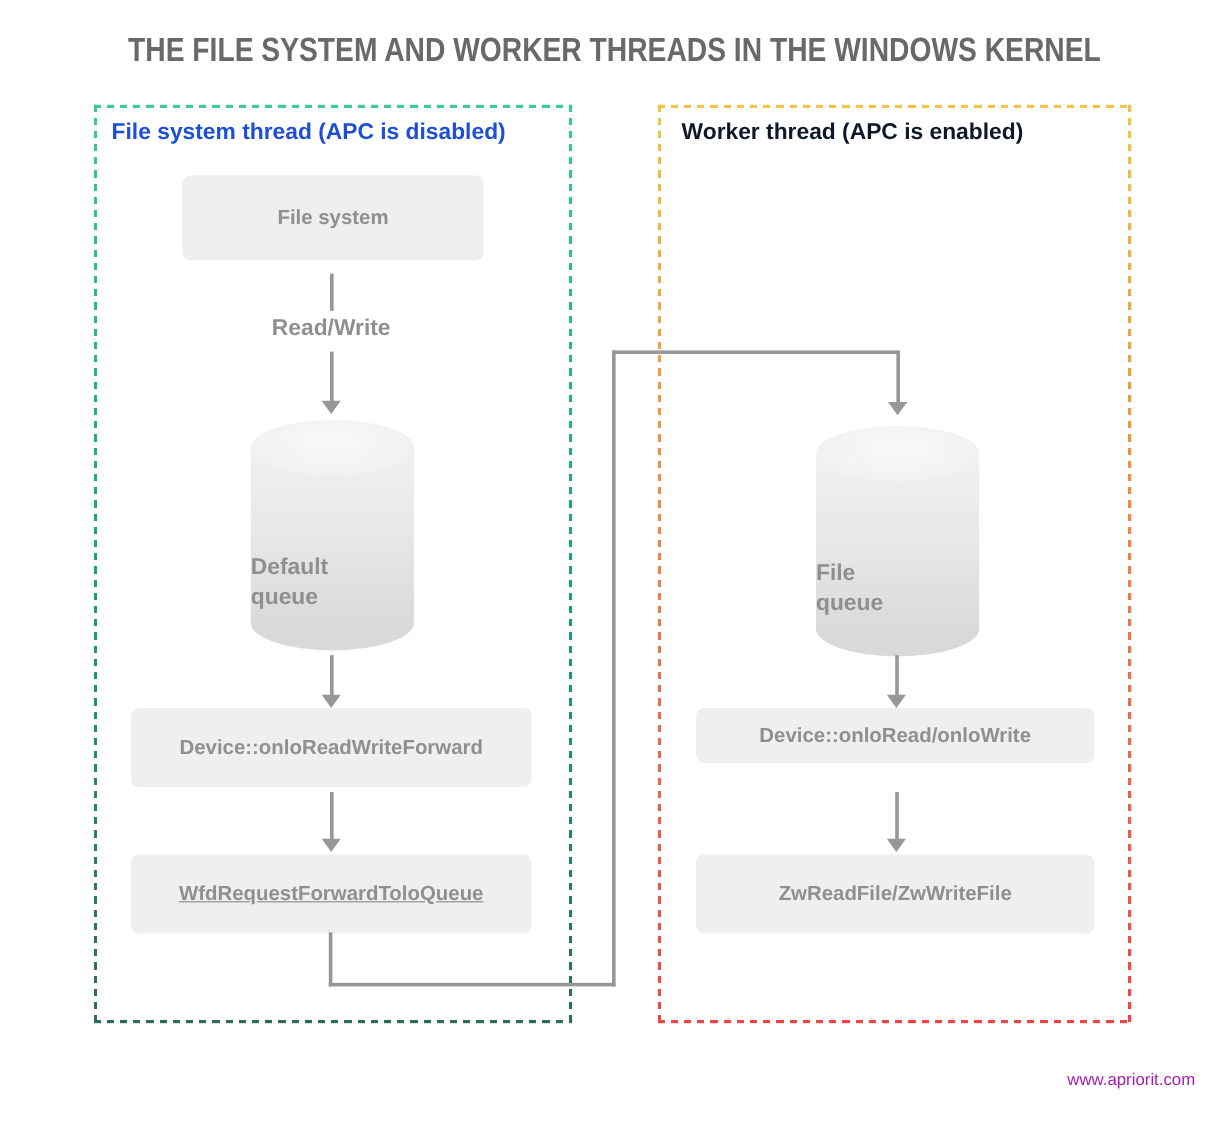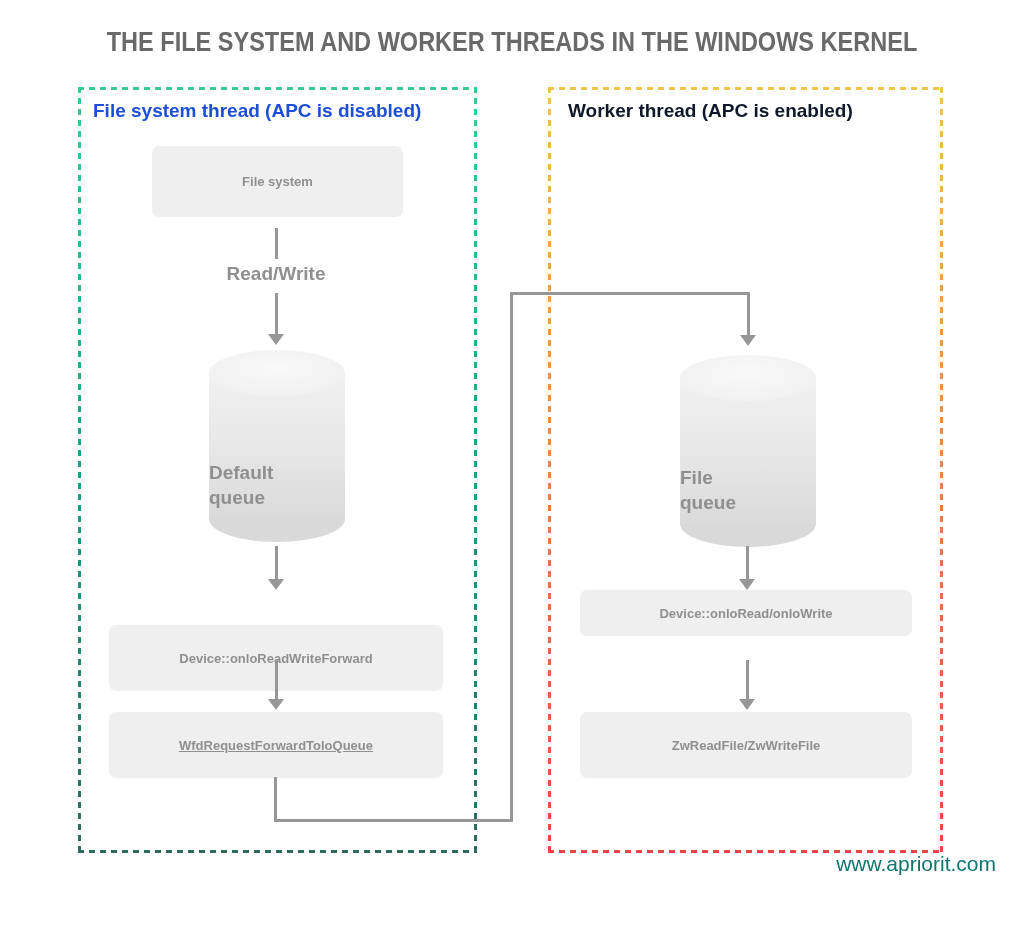--- a/index.html
+++ b/index.html
@@ -35,24 +35,24 @@
     { background:linear-gradient(to bottom,#f0c44a 0%,#ef9d3f 30%,#e8734d 62%,#ed4545 100%); }
 
   .panel-label { position:absolute; top:13px; font-size:19px; font-weight:bold; white-space:nowrap; }
   .panel-left  .panel-label { left:15px; color:#1d4ed8; }
   .panel-right .panel-label { left:20px; color:#0f172a; }
 
   
   .node {
     position:absolute; background:#efefef; border-radius:7px;
     display:flex; align-items:center; justify-content:center;
-    font-size:13px; font-weight:bold; color:#8f8f8f; white-space:nowrap;
+    font-size:17px; font-weight:bold; color:#8f8f8f; white-space:nowrap;
   }
   .node-file-system { left:74px; top:59px;  width:251px; height:71px; }
-  .node-device-l    { left:31px; top:503px; width:334px; height:66px;margin-top:35px; }
+  .node-device-l    { left:31px; top:503px; width:334px; height:66px; }
   .node-forward     { left:31px; top:625px; width:334px; height:66px;text-decoration:underline; }
   .node-device-r    { left:32px; top:503px; width:332px; height:46px; }
   .node-zw          { left:32px; top:625px; width:332px; height:66px; }
 
   .flow-label { position:absolute; left:98px; top:176px; width:200px; text-align:center;
                 font-size:19px; font-weight:bold; color:#8f8f8f; }
 
   
   .vline { position:absolute; width:3px; background:#979797; }
   .hline { position:absolute; height:3px; background:#979797; }
@@ -82,21 +82,21 @@
   .cyl-body   { position:absolute; top:23px; bottom:23px; left:0; right:0;
                 background:linear-gradient(to bottom,#f1f1f1 0%,#e6e6e6 55%,#dadada 100%); }
   .cyl-bottom { position:absolute; bottom:0; left:0; right:0; height:46px; border-radius:50%;
                 background:#d9d9d9; }
   .cyl-top    { position:absolute; top:0; left:0; right:0; height:46px; border-radius:50%;
                 background:radial-gradient(ellipse at 50% 40%, #f9f9f9 0%, #eeeeee 100%); }
   .cyl-label  { position:absolute; left:0; right:0; top:94px; text-align:left;
                 font-size:19px; font-weight:bold; color:#8f8f8f; line-height:25px;margin-top:16px; }
   .cyl-label span { display:block; }
 
-  .watermark { position:absolute; right:28px; top:852px; font-size:21px; color:#0f766e; }
+  .watermark { position:absolute; right:28px; top:891px; font-size:14px; color:#a21caf; }
 </style>
 </head>
 <body>
 
 <div class="canvas">
 
   <div class="diagram-title">THE FILE SYSTEM AND WORKER THREADS IN THE WINDOWS KERNEL</div>
 
   <div class="panel panel-left">
     <div class="edge top h-dash"></div>

